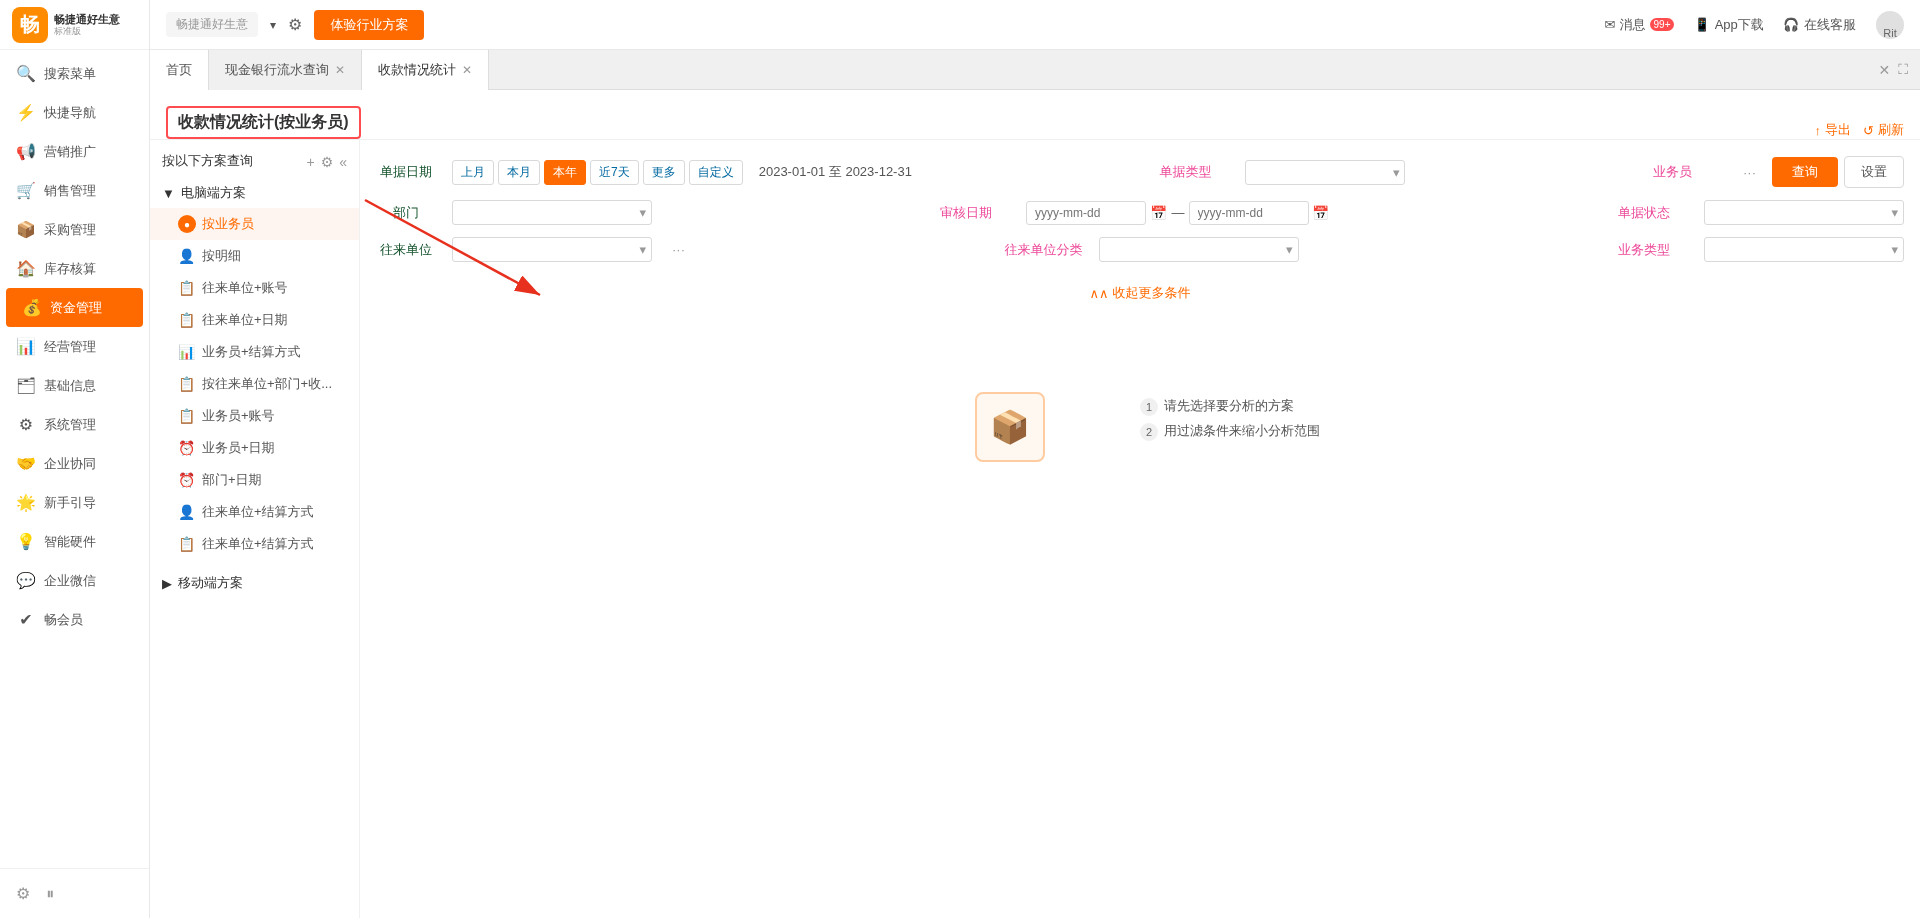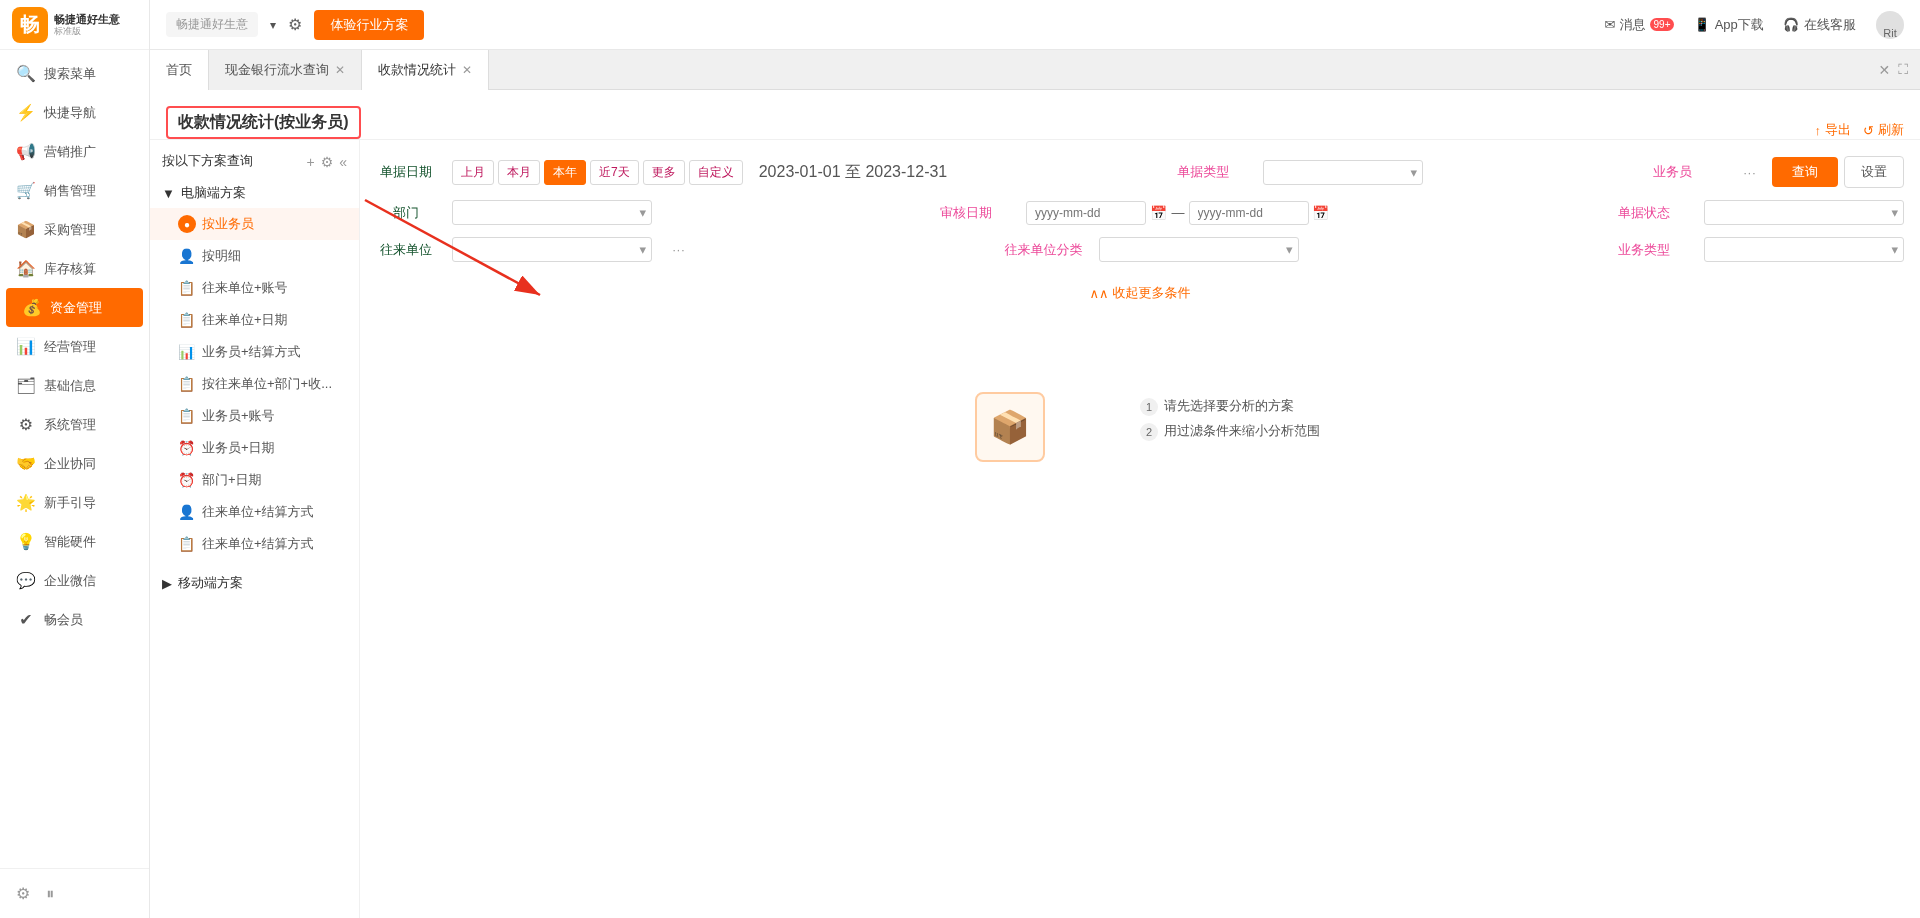--- a/index.html
+++ b/index.html
@@ -126,24 +126,24 @@
     
     .right-panel { flex: 1; padding: 16px; overflow: auto; position: relative; }
 
     
     .filter-area { background: #fff; }
     .filter-row { display: flex; align-items: center; margin-bottom: 12px; gap: 16px; flex-wrap: wrap; }
     .filter-label { color: #14532d; font-size: 13px; white-space: nowrap; min-width: 60px; text-align: center; }
     .filter-date-btns { display: flex; gap: 4px; align-items: center; }
     .date-btn {
       padding: 3px 8px; border: 1px solid #d9d9d9; border-radius: 3px;
-      font-size: 12px; color: #be185d; cursor: pointer; background: #fff;
+      font-size: 12px; color: #0369a1; cursor: pointer; background: #fff;
     }
     .date-btn.active { background: #ff6a00; color: #fff; border-color: #ff6a00; }
-    .date-range { font-size: 16px; color: #555; }
+    .date-range { font-size: 13px; color: #555; }
     .filter-select {
       border: 1px solid #d9d9d9; border-radius: 3px; padding: 4px 24px 4px 8px;
       font-size: 13px; color: #555; min-width: 160px; background: #fff; cursor: pointer;
       appearance: none; position: relative;
     }
     .filter-select-wrap { position: relative; display: inline-flex; align-items: center; }
     .filter-select-wrap::after {
       content: '▾'; position: absolute; right: 6px; color: #999; pointer-events: none;
     }
     .date-input-wrap { display: flex; align-items: center; gap: 4px; }

